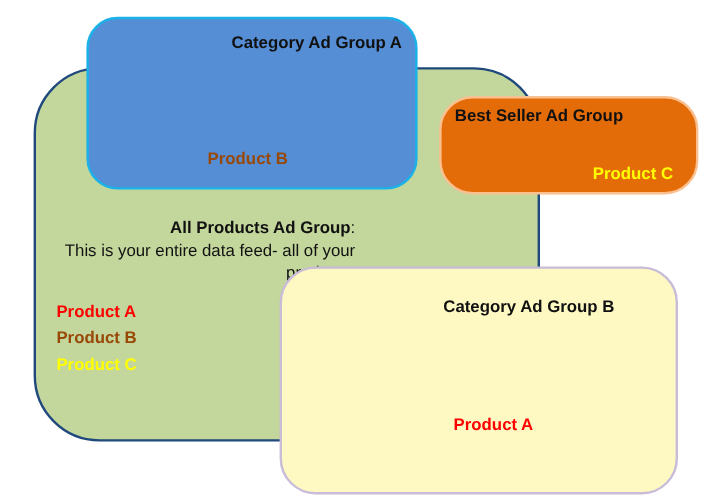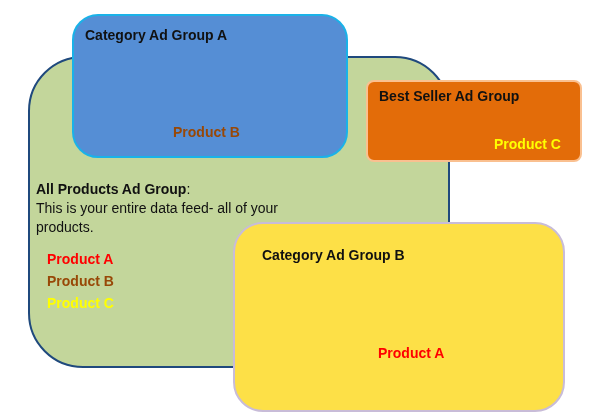--- a/index.html
+++ b/index.html
@@ -1,25 +1,25 @@
 <!DOCTYPE html>
 <html><head>
 <meta charset="utf-8">
 <style>
   html, body { margin:0; padding:0; }
   body { width:600px; height:420px; background:#ffffff; position:relative; overflow:hidden;
          font-family:"Liberation Sans", "DejaVu Sans", sans-serif; color:#111; }
-  .box { position:absolute; box-sizing:border-box; }
+  .box { position:absolute; box-sizing:border-box;text-align:right; }
   #all { left:28px; top:56px; width:422px; height:312px; background:#c3d69b;
          border:2px solid #1f497d; border-radius:55px; }
   #catA { left:72px; top:14px; width:276px; height:144px; background:#558ed5;
           border:2px solid #1ab2e8; border-radius:26px; }
   #best { left:366px; top:80px; width:216px; height:82px; background:#e36c09;
-          border:2px solid #fac090; border-radius:8px; }
-  #catB { left:233px; top:222px; width:332px; height:190px; background:#fde047;
+          border:2px solid #fac090; border-radius:28px; }
+  #catB { left:233px; top:222px; width:332px; height:190px; background:#fef9c3;
           border:2px solid #c8bcd8; border-radius:30px; }
   .title { font-weight:bold; font-size:14px; }
   .txt { font-size:14px; line-height:19px; }
   .prod { font-weight:bold; font-size:14px; position:absolute; }
 </style>
 </head>
 <body>
 
 <div id="all" class="box">
   <div style="position:absolute;left:6px;top:122px;width:260px;">

